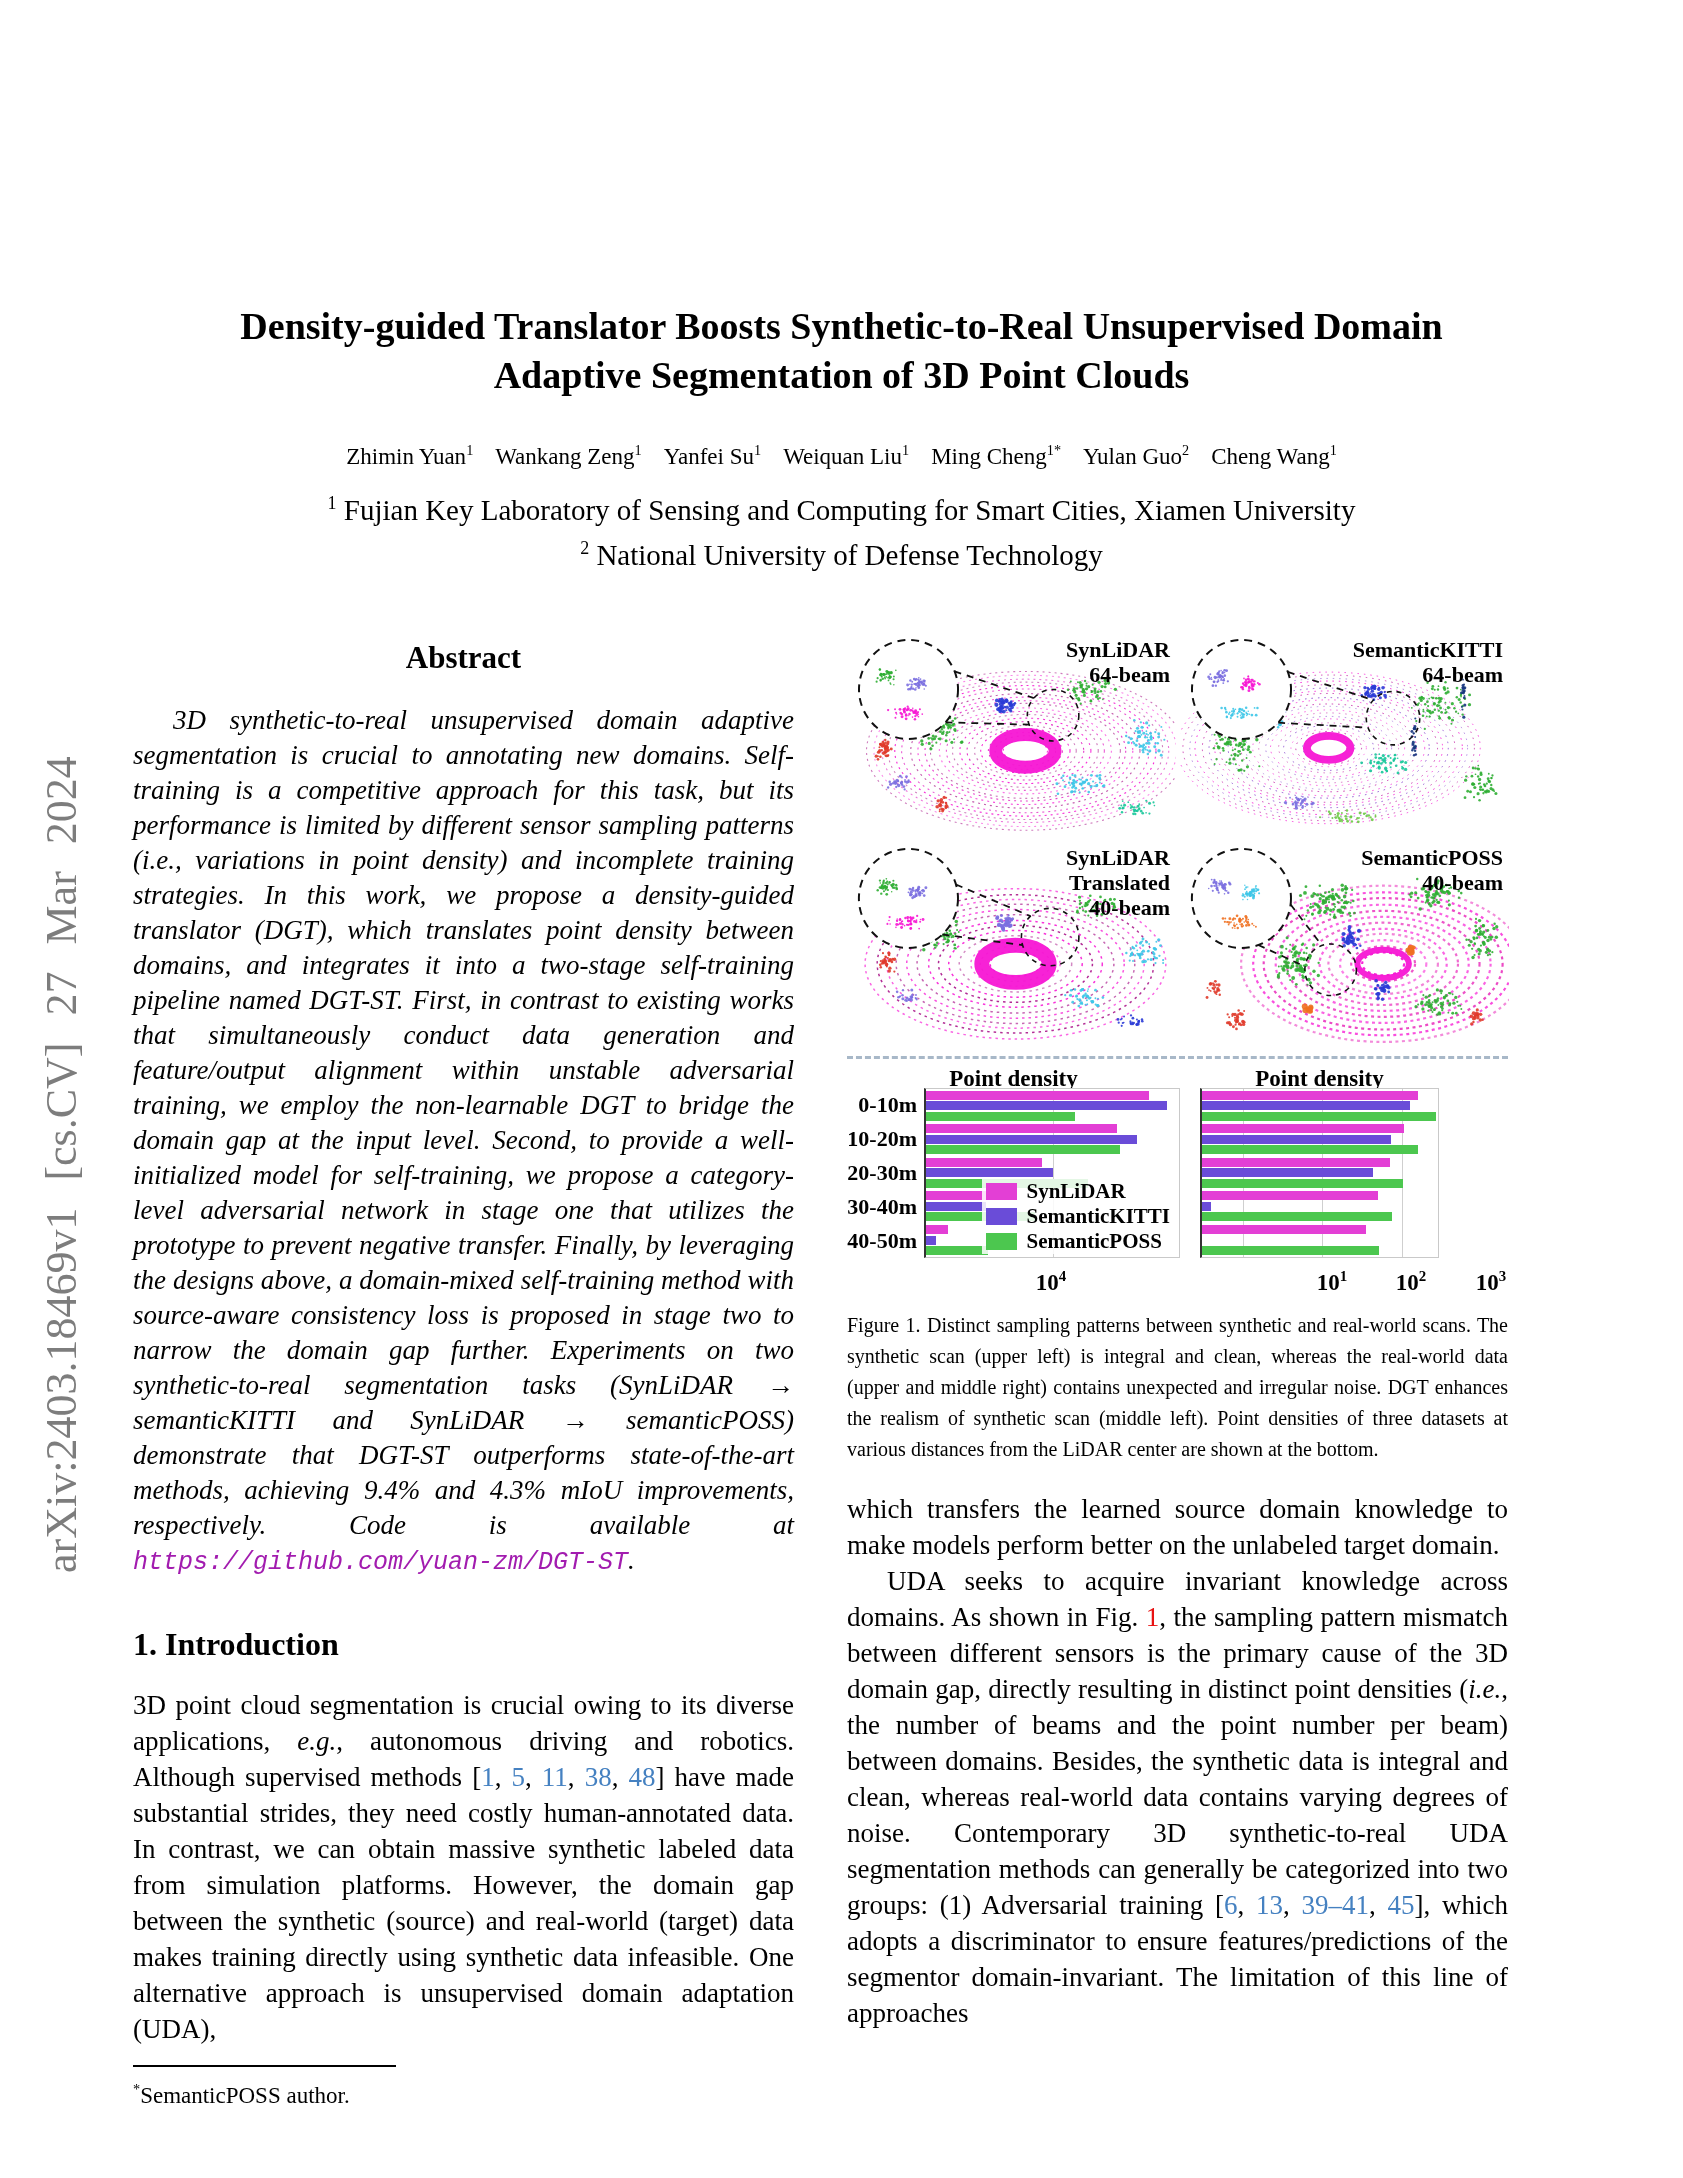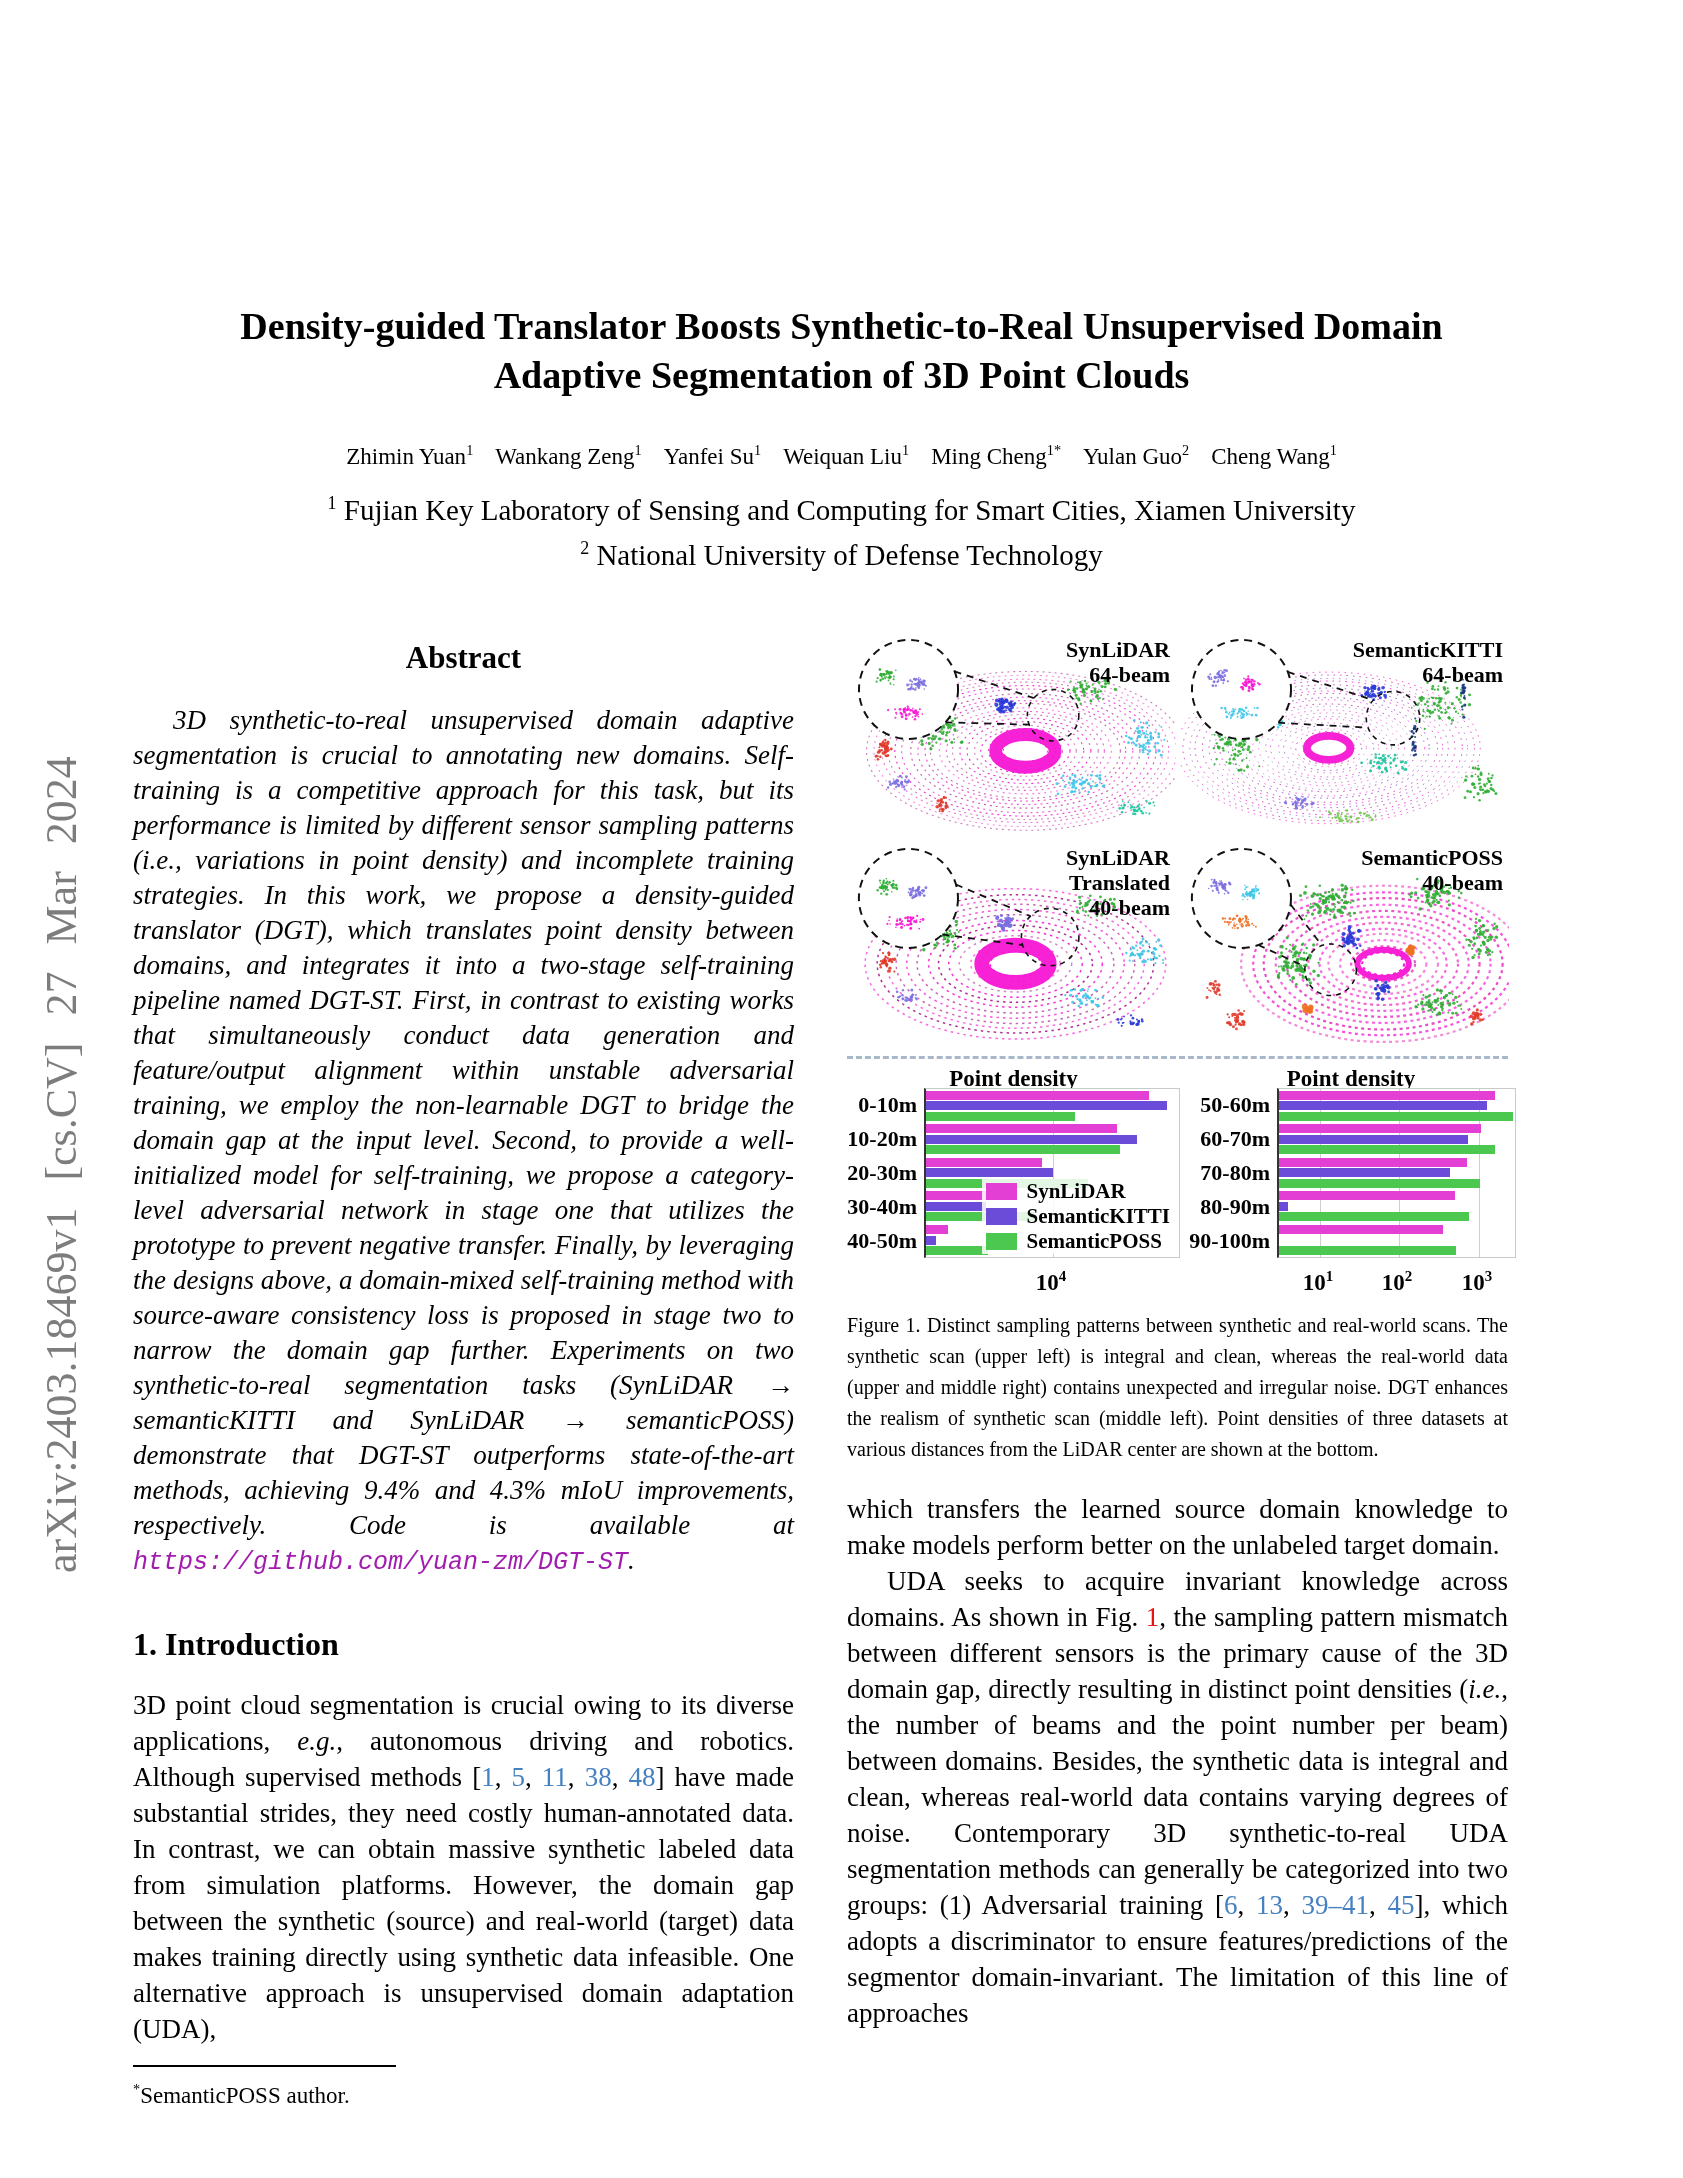--- a/index.html
+++ b/index.html
@@ -35,21 +35,21 @@
   .footnote-rule{width:263px;border-top:2px solid #000;margin:0 0 8px 0;}
   .footnote sup{font-size:0.62em;}
   
   .fig{margin:0 0 26px 0;}
   .pc-grid{display:grid;grid-template-columns:329px 329px;grid-template-rows:204px 206px;gap:4px;}
   .panel{position:relative;background:#fff;overflow:hidden;}
   .panel svg{position:absolute;left:0;top:0;}
   .panel-label{position:absolute;top:3px;right:6px;text-align:right;font-weight:bold;
                font-size:22px;line-height:25px;z-index:2;}
   .fig-sep{border-top:3px dashed #a8b8c8;margin:8px 0 2px 0;}
-  .charts{display:flex;gap:6px;margin-top:0;}
+  .charts{display:flex;gap:20px;margin-top:0;}
   .chart-title{text-align:center;font-weight:bold;font-size:23px;height:27px;}
   .chart-body{display:flex;}
   .ylabels{display:flex;flex-direction:column;}
   .ylabel{height:34px;display:flex;align-items:center;justify-content:flex-end;
           padding-right:7px;font-weight:bold;font-size:22px;}
   .plot{position:relative;height:168px;background:#fff;border:1px solid #c9c9c9;
         border-left:2px solid #333;}
   .gridline{position:absolute;top:0;bottom:0;width:1px;background:#cfcfcf;}
   .bar{position:absolute;left:0;height:9.3px;}
   .ticksrow{position:relative;height:32px;}
@@ -2728,27 +2728,20 @@
                 </div>
               </div>
             </div>
             <div class="ticksrow">
               <div class="tick" style="left: 204px;">10<sup>4</sup></div>
             </div>
           </div>
           <div>
             <div class="chart-title">Point density</div>
             <div class="chart-body">
-              <div class="ylabels" style="width: 91px;">
-                <div class="ylabel">50-60m</div>
-                <div class="ylabel">60-70m</div>
-                <div class="ylabel">70-80m</div>
-                <div class="ylabel">80-90m</div>
-                <div class="ylabel">90-100m</div>
-              </div>
               <div class="plot" style="width: 236px;">
                 <div class="gridline" style="left: 41px;"></div>
                 <div class="gridline" style="left: 120px;"></div>
                 <div class="gridline" style="left: 200px;"></div>
                 <div class="bar" style="top: 1.5px; width: 216px; background: rgb(227, 63, 213);"></div>
                 <div class="bar" style="top: 12px; width: 208px; background: rgb(106, 76, 216);"></div>
                 <div class="bar" style="top: 22.5px; width: 234px; background: rgb(76, 199, 79);"></div>
                 <div class="bar" style="top: 35px; width: 202px; background: rgb(227, 63, 213);"></div>
                 <div class="bar" style="top: 46px; width: 189px; background: rgb(106, 76, 216);"></div>
                 <div class="bar" style="top: 56px; width: 216px; background: rgb(76, 199, 79);"></div>

